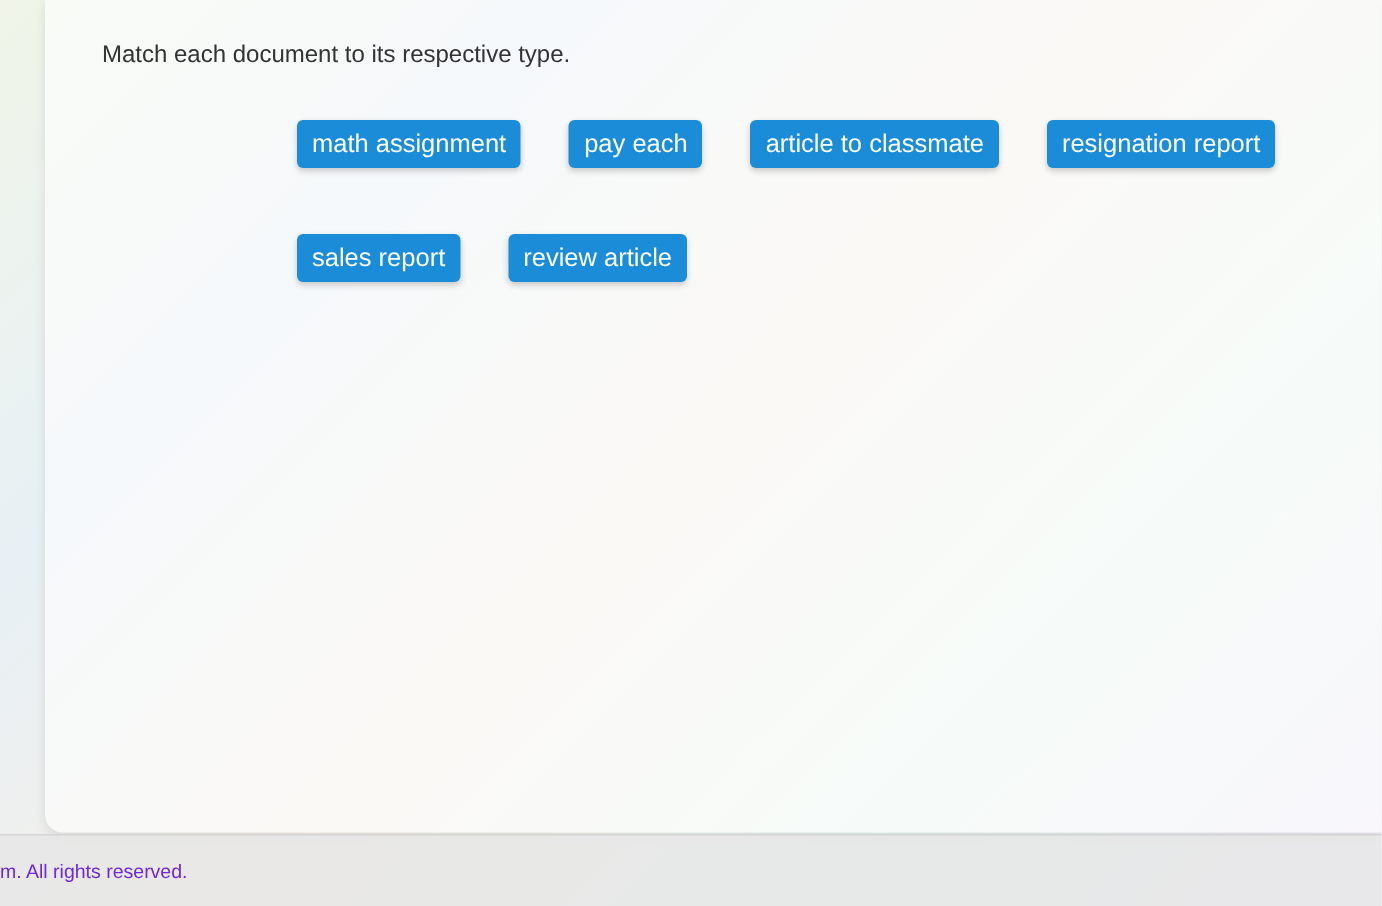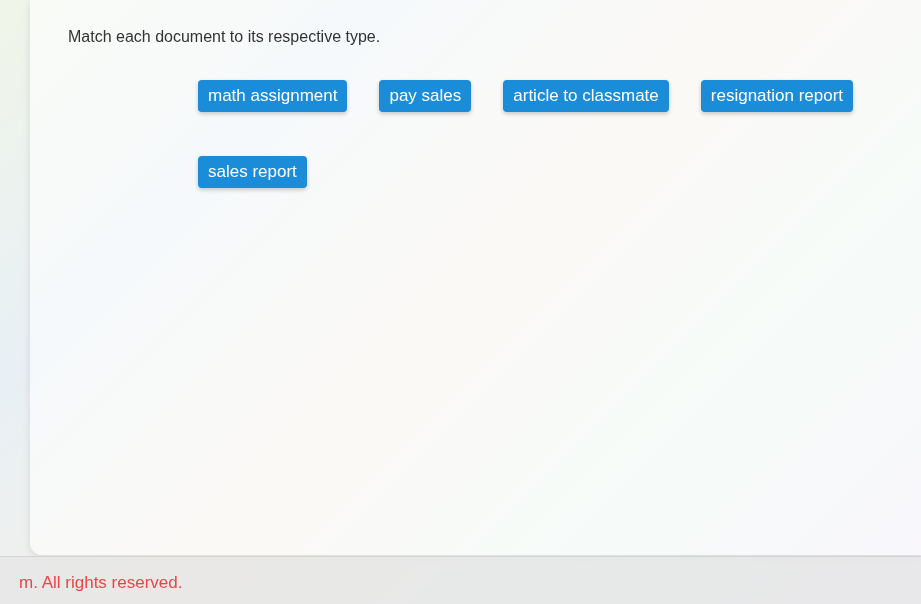--- a/index.html
+++ b/index.html
@@ -89,36 +89,36 @@
       right: 0;
       bottom: 0;
       height: 48px;
       background: rgba(230,230,230,0.85);
       border-top: 1px solid rgba(0,0,0,0.08);
     }
     .footer-text {
       position: absolute;
       left: 0;
       top: 16px;
-      font-size: 17px;
-      color: #ef4444;
-      margin-left: 19px;
+      font-size: 13px;
+      color: #6d28d9;
     }
   </style>
 </head>
 <body>
 
 <div class="content-panel">
   <div class="instruction">Match each document to its respective type.</div>
 
   <div class="chips-container">
     <div class="chip">math assignment</div>
-    <div class="chip">pay sales</div>
+    <div class="chip">pay each</div>
     <div class="chip">article to classmate</div>
     <div class="chip">resignation report</div>
     <div class="chip">sales report</div>
+    <div class="chip">review article</div>
   </div>
 
 </div>
 
 <div class="footer-bar">
   <div class="footer-text">m. All rights reserved.</div>
 </div>
 
 </body></html>

